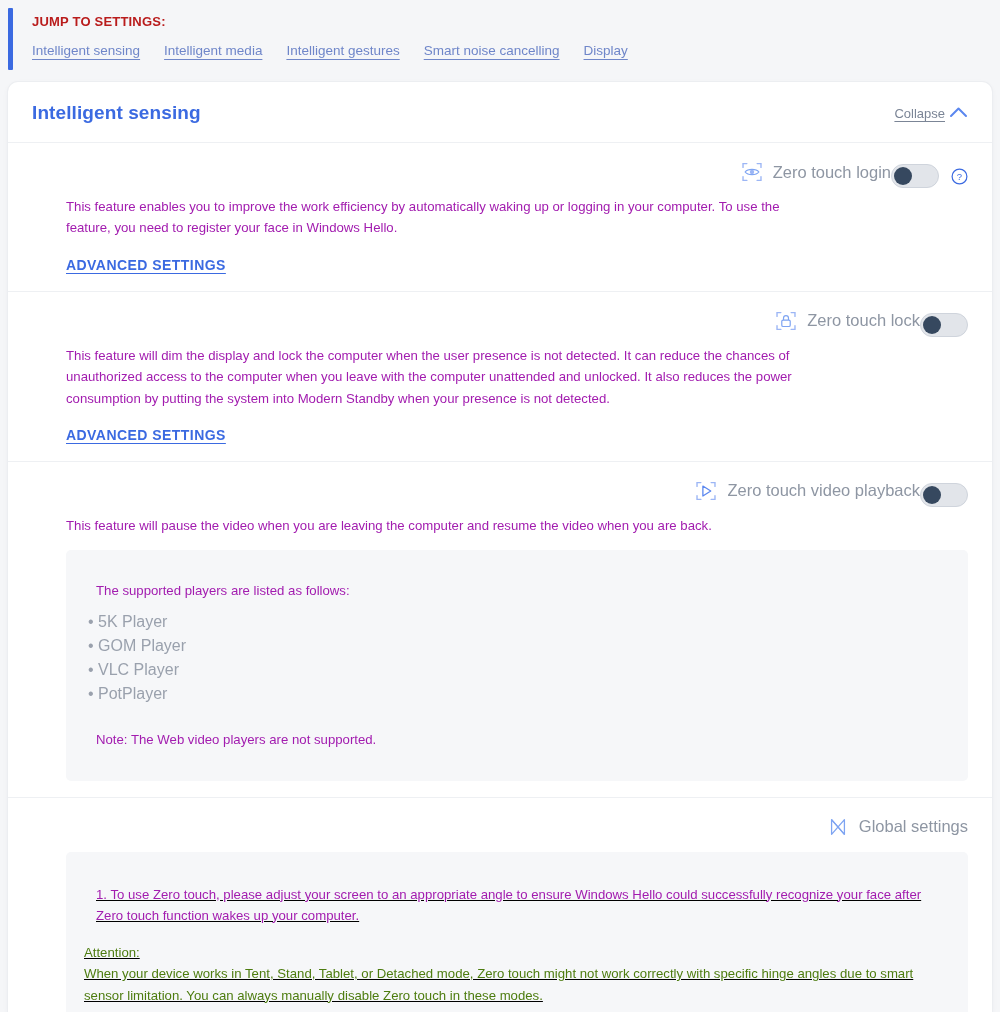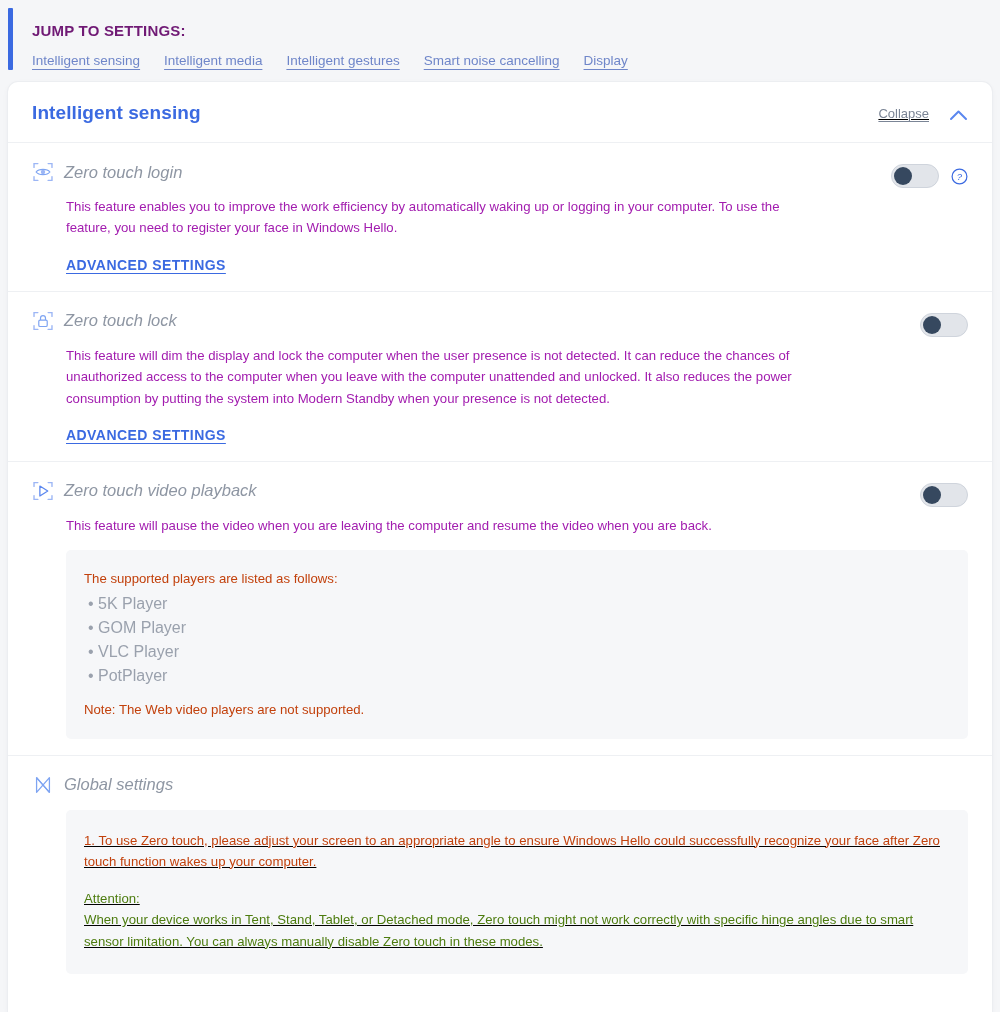--- a/index.html
+++ b/index.html
@@ -19,25 +19,25 @@
     padding: 14px 0 0 32px;
   }
   .jump-accent {
     position: absolute;
     left: 8px; top: 8px;
     width: 5px; height: 62px;
     background: #3b6ae1;
     border-radius: 1px;
   }
   .jump-title {
-    font-size: 15px;
+    font-size: 13px;
     font-weight: bold;
-    color: #701a75;
+    color: #b91c1c;
     letter-spacing: .2px;
-    margin: 8px 0 14px 0;
+    margin: 0 0 14px 0;
   }
   .jump-links {
     display: flex;
     align-items: center;
     gap: 24px;
   }
   .jump-link {
     font-size: 13.5px;
     color: #6f86c9;
     text-decoration: underline;
@@ -66,45 +66,43 @@
     border-bottom: 1px solid #eef0f3;
   }
   .card-title {
     font-size: 19px;
     font-weight: bold;
     color: #3b6ae1;
     letter-spacing: .1px;
   }
   .collapse-ctl {
     display: flex;
-    align-items: flex-end;
-    gap: 20px;
+    align-items: flex-start;
+    gap: 4px;
     cursor: pointer;
-    text-decoration: underline;
   }
   .collapse-label {
     font-size: 13px;
     color: #7b8596;
     text-decoration: underline;
     text-underline-offset: 3px;
   }
   .chev { display: block; }
 
   
   .feature {
     padding: 18px 24px 16px 24px;
     border-bottom: 1px solid #eef0f3;
     position: relative;
   }
   .feature.no-border { border-bottom: none; }
   .feature-head {
     display: flex;
     align-items: flex-start;
-    justify-content: space-between;
-    font-style: italic;
+    justify-content: flex-end;
   }
   .feature-left {
     display: flex;
     align-items: center;
     gap: 10px;
   }
   .feature-icon {
     width: 22px; height: 22px;
     flex: 0 0 22px;
     display: block;
@@ -166,24 +164,24 @@
     margin: 14px 0 0 34px;
     padding: 18px 20px 18px 18px;
     max-width: 916px;
   }
   .infobox.global {
     margin: 14px 0 0 34px;
     padding: 20px 22px 22px 18px;
     text-decoration: underline;
   }
   .infobox p {
-    margin: 0;
+    margin: 12px;
     font-size: 13.2px;
     line-height: 1.6;
-    color: #c2410c;
+    color: #a21caf;
   }
   .infobox .bullet {
     margin: 6px 0 0 4px;
     font-size: 16px;
     color: #9aa1ad;
   }
   .infobox .gap { height: 14px; }
   .para + .para { margin-top: 16px; }
   .attn { color: #ef7f53; }
   .attn p { color: #4d7c0f; margin: 0; line-height: 1.62; font-size: 13.2px; }

